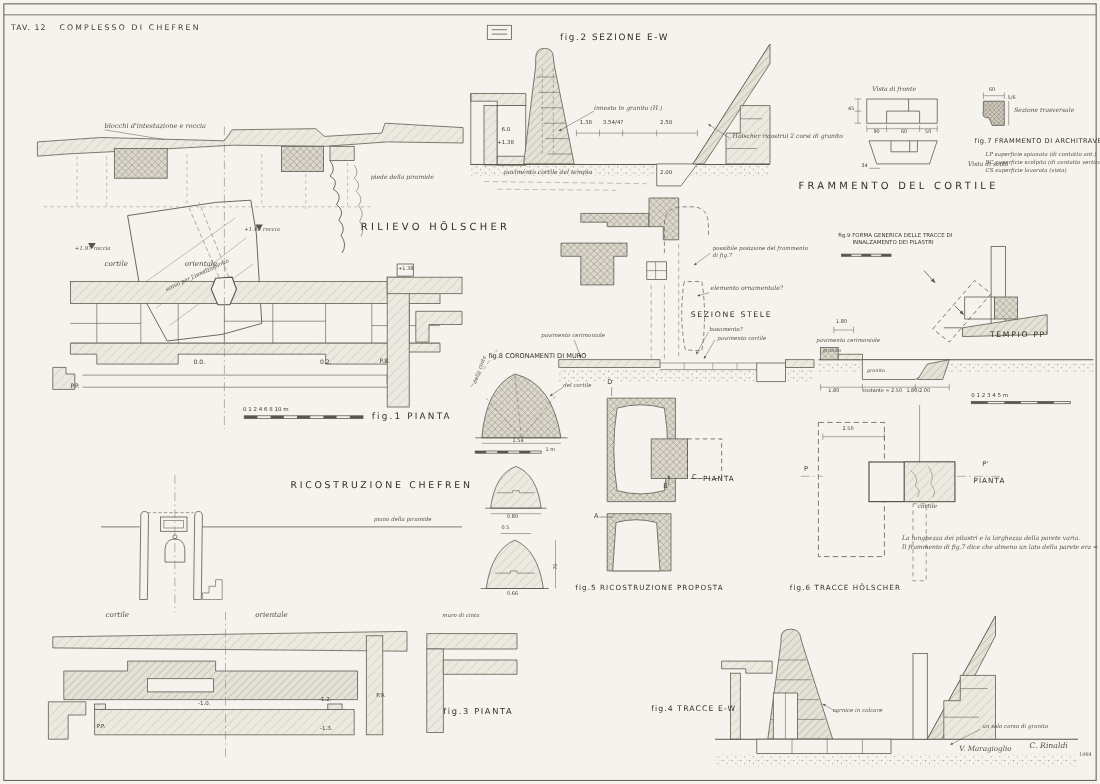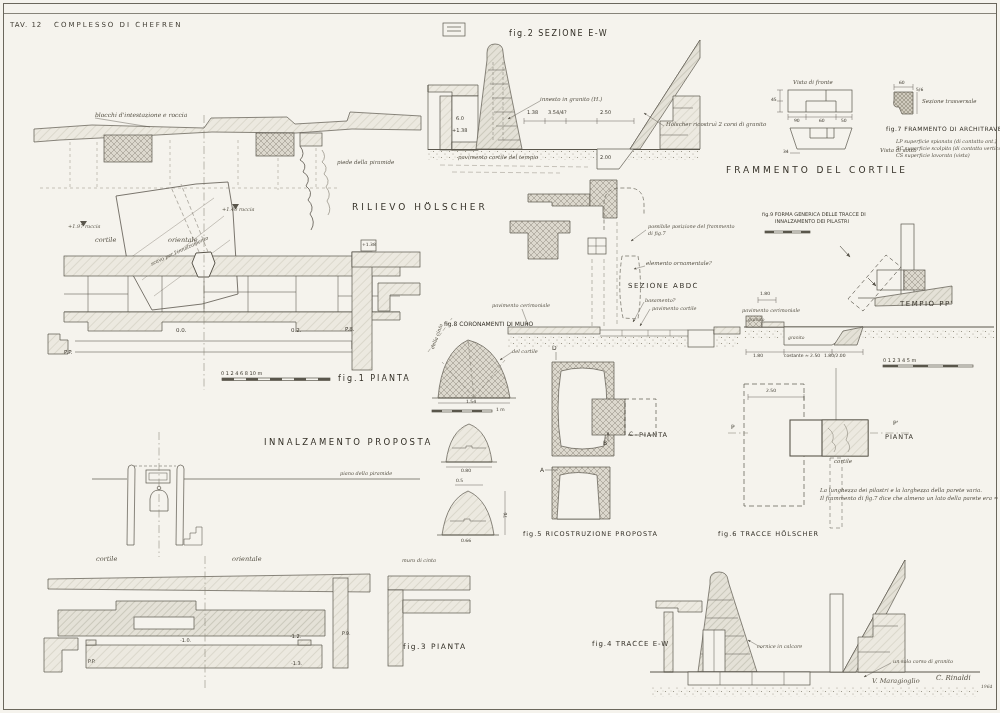--- a/index.html
+++ b/index.html
@@ -387,21 +387,21 @@
   <line x1="455" y1="485" x2="483" y2="485" stroke-width="0.45"></line>
   <line x1="505" y1="491" x2="505" y2="535" stroke-width="0.45"></line>
 </g>
 </svg>
 
 <div class="lbl s7 ls1" style="left:10px;top:22px">TAV. 12</div>
 <div class="lbl s7 ls2" style="left:54px;top:22px">COMPLESSO DI CHEFREN</div>
 
 <div class="lbl hand s6" style="left:95px;top:112px">blocchi d'intestazione e roccia</div>
 <div class="lbl hand s55" style="left:337px;top:160px">piede della piramide</div>
-<div class="lbl s9 ls3 dark" style="left:352px;top:203px">RILIEVO HÖLSCHER</div>
+<div class="lbl s9 ls3 dark" style="left:328px;top:203px">RILIEVO HÖLSCHER</div>
 <div class="lbl hand s5 r25" style="left:150px;top:262px">scavo per l'innalzamento</div>
 <div class="lbl hand s5" style="left:222px;top:207px">+1.40 roccia</div>
 <div class="lbl hand s5" style="left:68px;top:224px">+1.97 roccia</div>
 
 <div class="lbl hand s65" style="left:95px;top:237px">cortile</div>
 <div class="lbl hand s65" style="left:168px;top:237px">orientale</div>
 <div class="lbl s55" style="left:176px;top:328px">0.0.</div>
 <div class="lbl s55" style="left:291px;top:328px">0.2.</div>
 <div class="lbl s55" style="left:345px;top:327px">P.8.</div>
 <div class="lbl s55" style="left:64px;top:350px">P.P.</div>
@@ -435,21 +435,21 @@
 <div class="lbl s45" style="left:899px;top:81px">60</div>
 <div class="lbl s45" style="left:916px;top:88px">5/6</div>
 <div class="lbl s9 ls3 dark" style="left:726px;top:166px">FRAMMENTO DEL CORTILE</div>
 
 <div class="lbl s5" style="left:762px;top:212px">fig.9  FORMA GENERICA DELLE TRACCE DI</div>
 <div class="lbl s5" style="left:775px;top:219px">INNALZAMENTO DEI PILASTRI</div>
 
 <div class="lbl hand s5" style="left:648px;top:224px">possibile posizione del frammento</div>
 <div class="lbl hand s5" style="left:648px;top:231px">di fig.7</div>
 <div class="lbl hand s55" style="left:646px;top:261px">elemento ornamentale?</div>
-<div class="lbl s7 ls15 dark" style="left:628px;top:283px">SEZIONE ABDC</div>
+<div class="lbl s7 ls15 dark" style="left:628px;top:283px">SEZIONE STELE</div>
 <div class="lbl hand s5" style="left:645px;top:298px">basamento?</div>
 <div class="lbl hand s5" style="left:652px;top:306px">pavimento cortile</div>
 <div class="lbl hand s5" style="left:492px;top:303px">pavimento cerimoniale</div>
 <div class="lbl s6" style="left:540px;top:467px">A</div>
 <div class="lbl s6" style="left:603px;top:440px">B</div>
 <div class="lbl s6" style="left:629px;top:431px">C</div>
 <div class="lbl s6" style="left:552px;top:345px">D</div>
 <div class="lbl s65 ls1 dark" style="left:639px;top:432px">PIANTA</div>
 
 <div class="lbl s6 dark" style="left:444px;top:321px">fig.8  CORONAMENTI DI MURO</div>
@@ -477,21 +477,21 @@
 
 <div class="lbl s45" style="left:766px;top:389px">2.50</div>
 <div class="lbl s6" style="left:731px;top:424px">P</div>
 <div class="lbl s6" style="left:893px;top:420px">P'</div>
 <div class="lbl s65 ls1 dark" style="left:885px;top:434px">PIANTA</div>
 <div class="lbl hand s55" style="left:834px;top:459px">cortile</div>
 
 <div class="lbl hand s55" style="left:820px;top:488px">La lunghezza dei pilastri e la larghezza della parete varia.</div>
 <div class="lbl hand s55" style="left:820px;top:496px">Il frammento di fig.7 dice che almeno un lato della parete era ≈ 1.60</div>
 
-<div class="lbl s85 ls25 dark" style="left:264px;top:438px">INNALZAMENTO PROPOSTA</div>
+<div class="lbl s85 ls25 dark" style="left:264px;top:438px">RICOSTRUZIONE CHEFREN</div>
 <div class="lbl hand s5" style="left:340px;top:471px">piano della piramide</div>
 
 <div class="lbl hand s65" style="left:96px;top:556px">cortile</div>
 <div class="lbl hand s65" style="left:232px;top:556px">orientale</div>
 <div class="lbl hand s5" style="left:402px;top:558px">muro di cinta</div>
 <div class="lbl s5" style="left:180px;top:638px">-1.0.</div>
 <div class="lbl s5" style="left:290px;top:634px">-1.2.</div>
 <div class="lbl s5" style="left:291px;top:661px">-1.3.</div>
 <div class="lbl s5" style="left:342px;top:631px">P.9.</div>
 <div class="lbl s5" style="left:88px;top:659px">P.P.</div>

